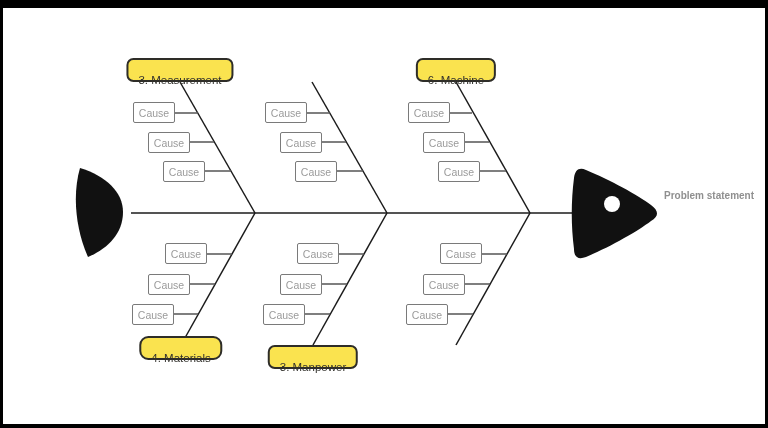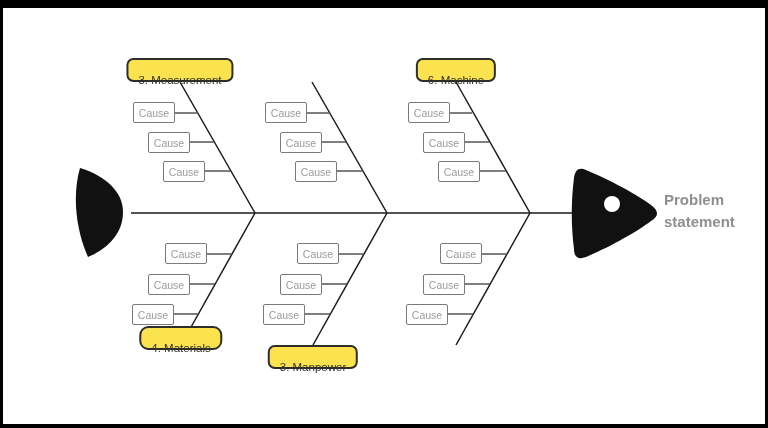--- a/index.html
+++ b/index.html
@@ -41,21 +41,21 @@
     border:1.5px solid #7A7A7A;
     border-radius:2px;
     box-sizing:border-box;
     display:flex; align-items:center; justify-content:center;
     font-size:10.5px;
     color:#9B9B9B;
   }
   .problem {
     position:absolute;
     left:664px; top:189px; width:98px;
-    font-size:15px; font-weight:bold;
+    font-size:10px; font-weight:bold;
     color:#8F8F8F;
     line-height:1.45;
   }
 </style>
 </head>
 <body>
 
 <div class="frame">
   <div class="stage"></div>
 
@@ -97,21 +97,21 @@
 
     <path d="M 80 168 C 106 176, 123 192, 123 212 C 123 234, 107 249, 88 257 C 76 230, 72 196, 80 168 Z" fill="#111111"></path>
 
     <path d="M 586 170 C 610 180, 638 195, 651 205 C 659 211, 659 216, 651 221 C 638 231, 610 247, 586 257 C 578 260, 574 257, 574 249 C 571 226, 571 201, 574 178 C 575 170, 579 167, 586 170 Z" fill="#111111"></path>
     <circle cx="612" cy="204" r="8" fill="#ffffff"></circle>
   </svg>
 
   <div class="category" style="left:180px; top:58px;">3. Measurement</div>
   <div class="category" style="left:456px; top:58px;">6. Machine</div>
 
-  <div class="category" style="left:181px; top:326px;border-radius:9px;">4. Materials</div>
+  <div class="category" style="left:181px; top:336px;border-radius:9px;">4. Materials</div>
   <div class="category" style="left:313px; top:345px;">3. Manpower</div>
 
   <div class="cause" style="left:133px; top:102px;">Cause</div>
   <div class="cause" style="left:148px; top:132px;">Cause</div>
   <div class="cause" style="left:163px; top:161px;">Cause</div>
 
   <div class="cause" style="left:265px; top:102px;">Cause</div>
   <div class="cause" style="left:280px; top:132px;">Cause</div>
   <div class="cause" style="left:295px; top:161px;">Cause</div>
 

